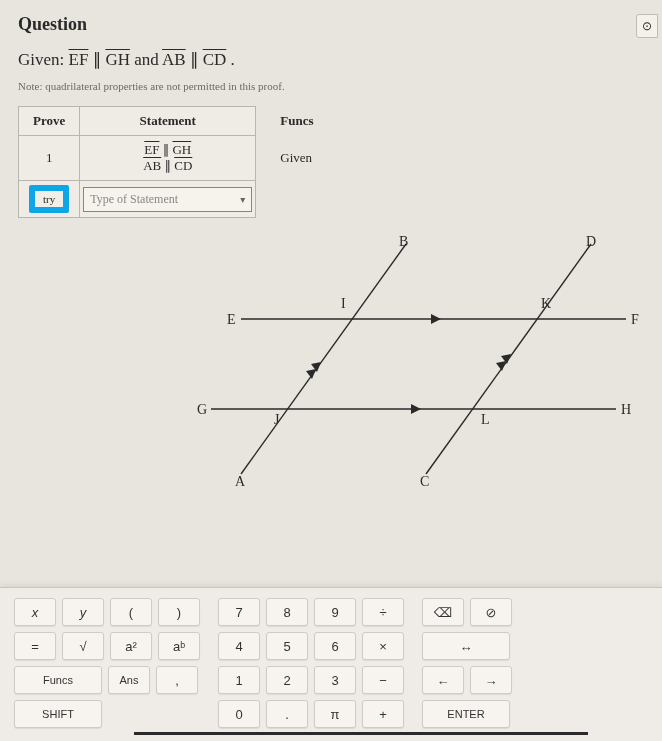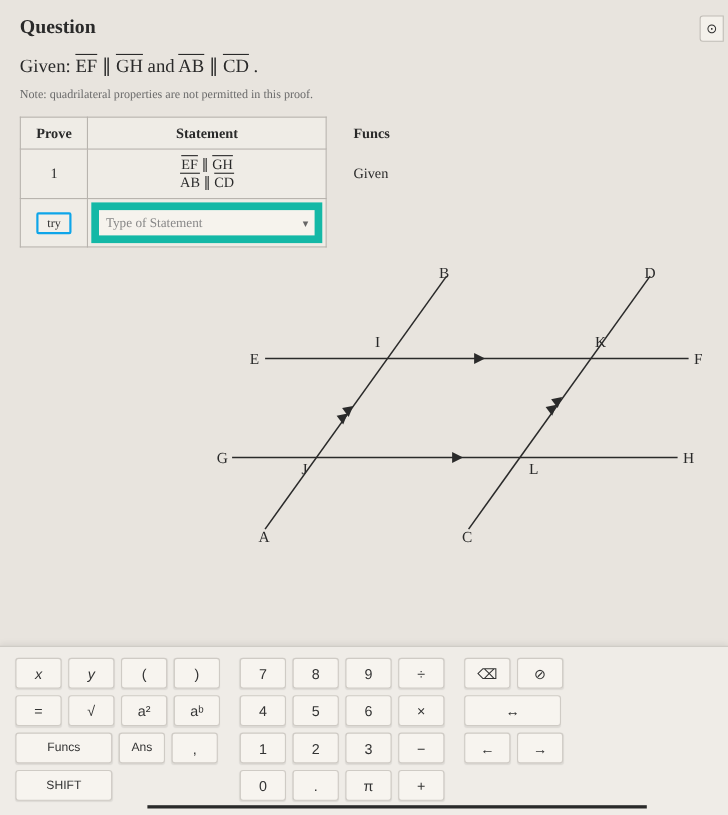--- a/index.html
+++ b/index.html
@@ -45,30 +45,30 @@
     }
     .proof-table td.reason-cell, .proof-table th.reason-head {
       border: none;
       background: transparent;
       text-align: left;
       padding-left: 24px;
     }
     .try-row td { padding: 4px 8px; }
     .try-btn {
       display: inline-block;
-      border: 2px solid #0ea5e9;
+      border: 6px solid #0ea5e9;
       padding: 2px 8px;
       font-size: 11px;
       background: #f2efe9;
       border-radius: 2px;
     }
     .type-input {
-      border: 7px solid #14b8a6;
+      border: 1px solid #14b8a6;
       background: #f6f3ed;
-      width: 210px;
+      width: 169px;
       padding: 4px 6px;
       font-size: 12px;
       color: #888;
       display: inline-flex;
       justify-content: space-between;
       align-items: center;
     }
     .chev { font-size: 10px; color:#666; }
     .diagram {
       width: 100%;
@@ -288,16 +288,19 @@
         <div class="key">⌫</div>
         <div class="key">⊘</div>
       </div>
       <div class="kp-row">
         <div class="key wide">↔</div>
       </div>
       <div class="kp-row">
         <div class="key">←</div>
         <div class="key">→</div>
       </div>
+      <div class="kp-row">
+        <div class="key wide small-text">ENTER</div>
+      </div>
     </div>
   </div>
   <hr class="hr-bottom">
 </div>
 
 </body></html>

